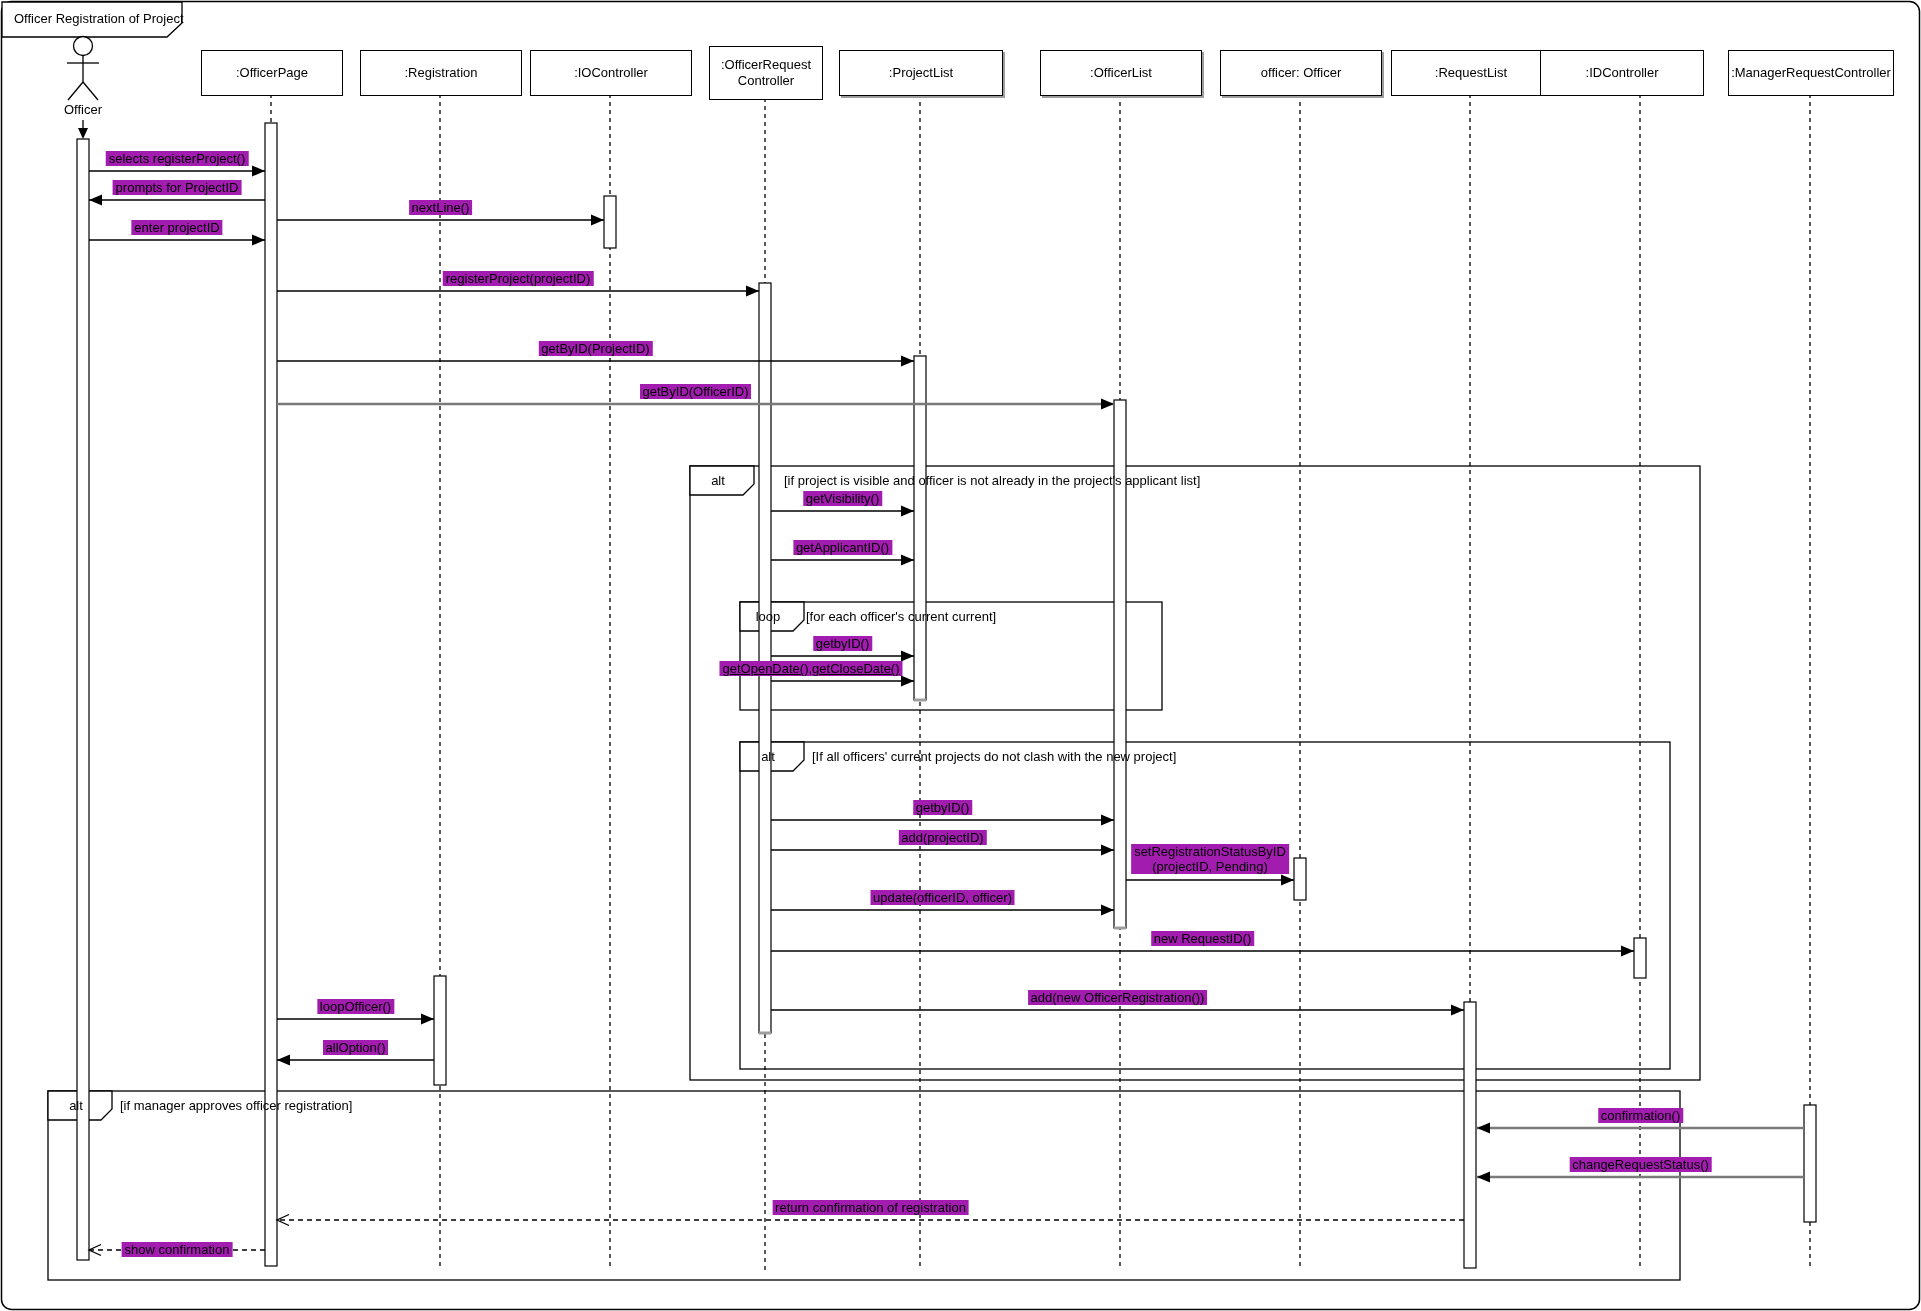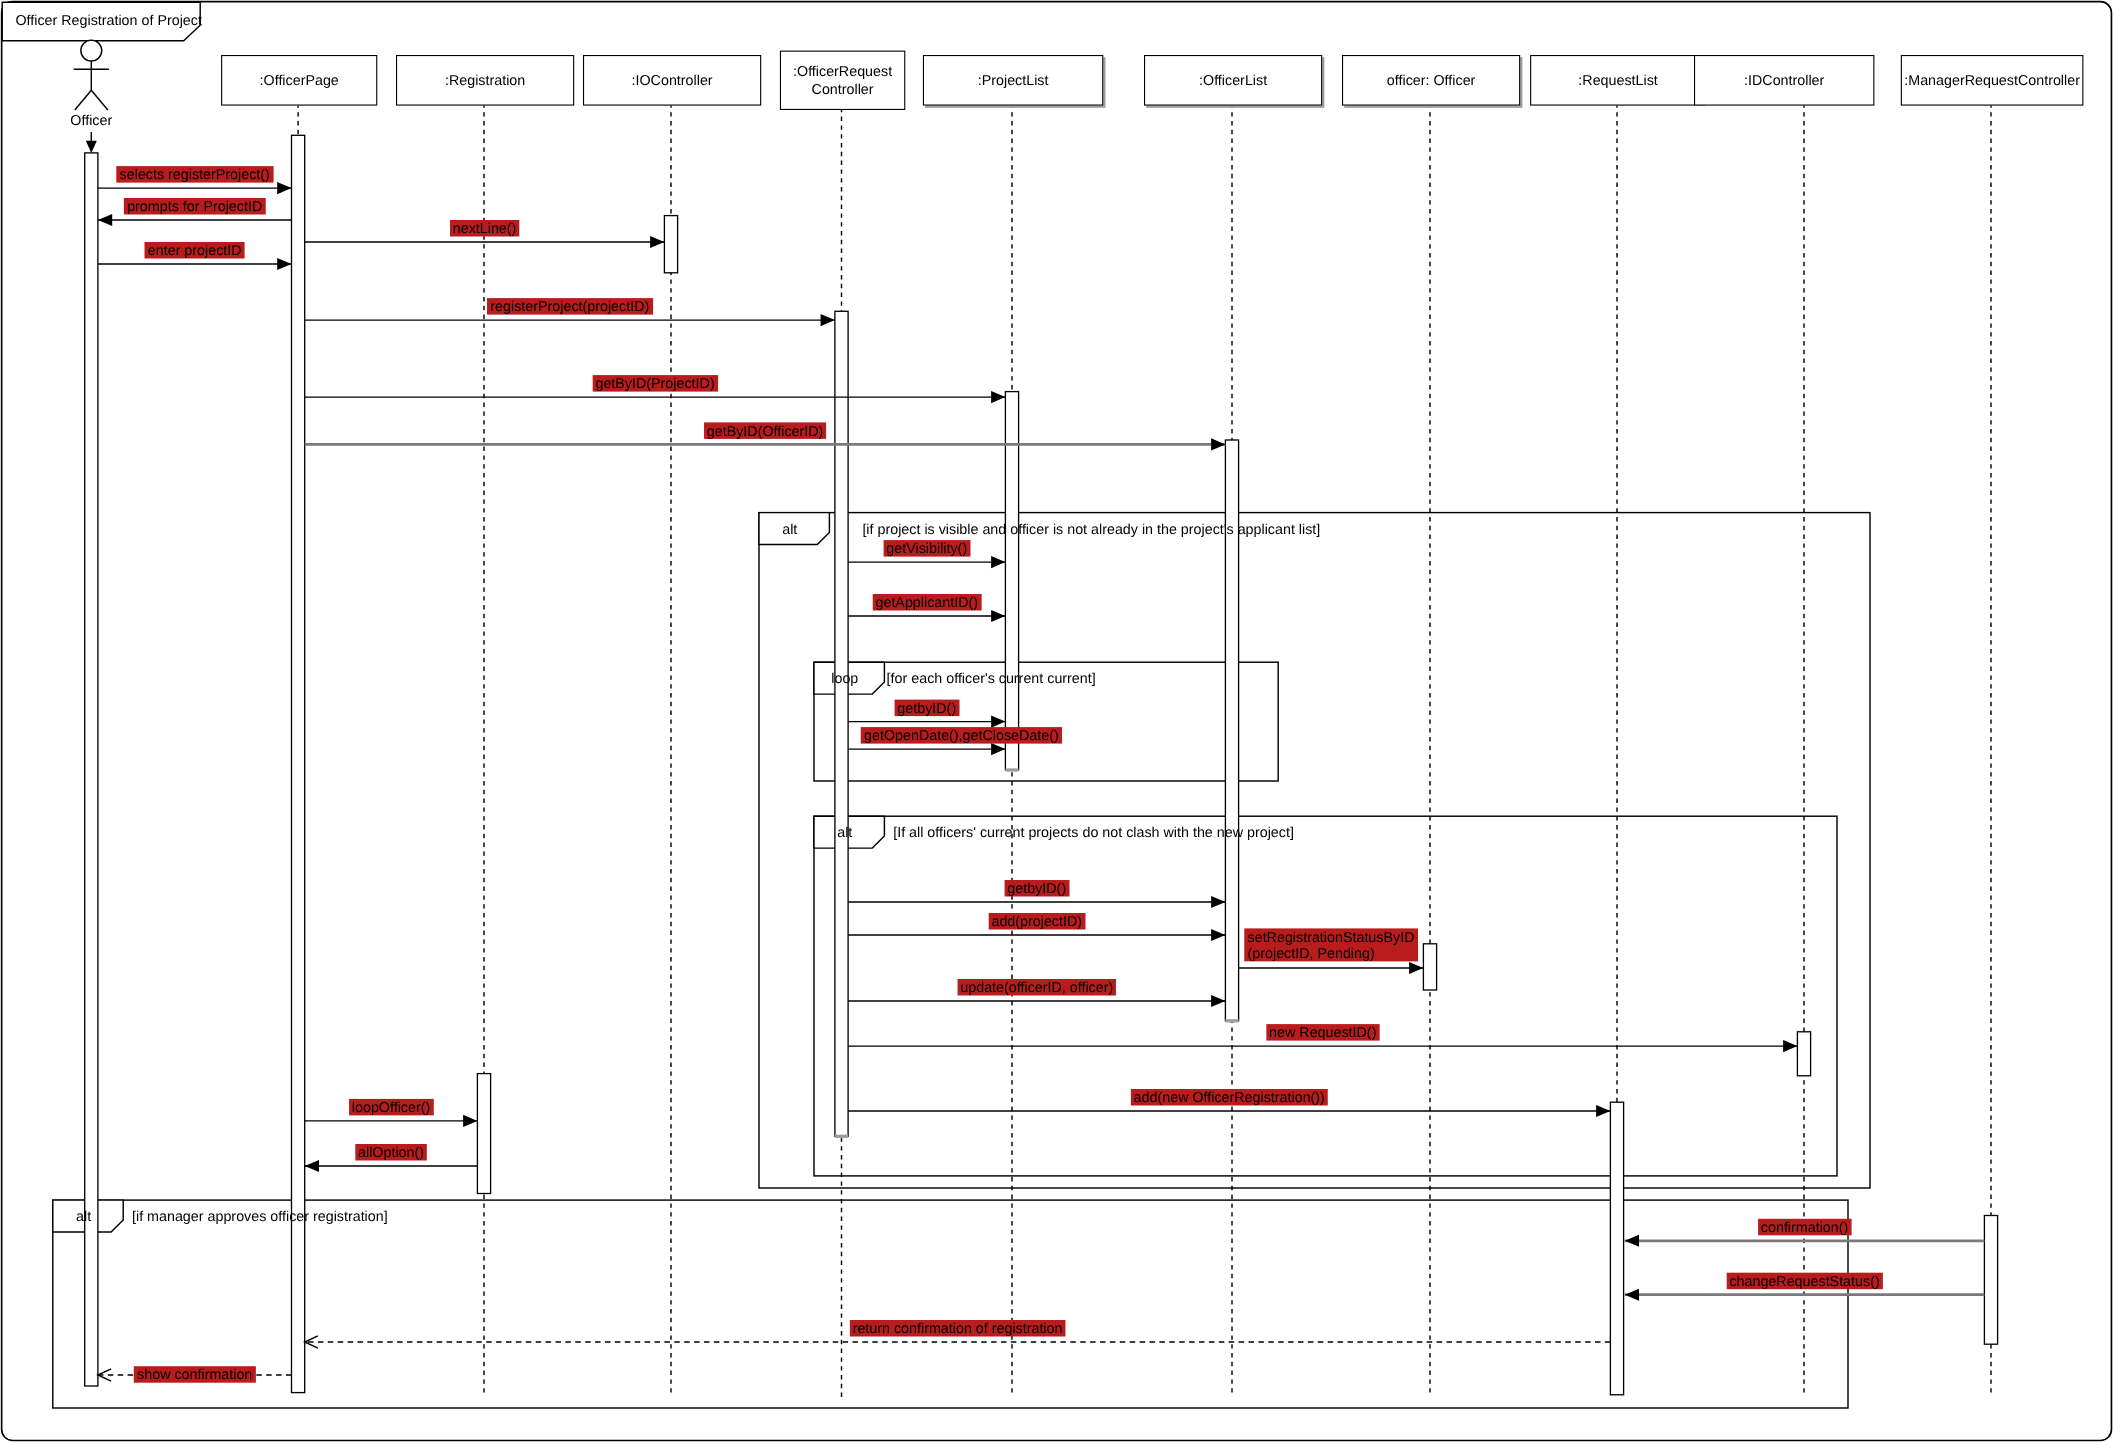--- a/index.html
+++ b/index.html
@@ -4,22 +4,22 @@
 <style>
   html,body{margin:0;padding:0;background:#ffffff;}
   #canvas{position:relative;width:1921px;height:1311px;background:#ffffff;
           font-family:"Liberation Sans",sans-serif;color:#000;overflow:hidden;}
   #diagram-svg{position:absolute;left:0;top:0;}
   .hdr{position:absolute;display:flex;align-items:center;justify-content:center;
        border:1px solid #000;background:#fff;font-size:13px;text-align:center;
        white-space:pre-line;line-height:1.25;}
   .hdr.shadow{box-shadow:2px 2px 0 #9e9e9e;}
   #title-label{position:absolute;left:14px;top:11px;font-size:13px;white-space:nowrap;}
-  .lbl{position:absolute;font-size:13px;white-space:nowrap;background:#b91c1c;
-       padding:0 3px;transform:translateX(-50%);line-height:15px;text-align:left;}
+  .lbl{position:absolute;font-size:13px;white-space:nowrap;background:#a21caf;
+       padding:0 3px;transform:translateX(-50%);line-height:15px;text-align:center;}
   .lbl.multi{white-space:pre-line;}
   .op{position:absolute;font-size:13px;width:52px;text-align:center;}
   .cond{position:absolute;font-size:13px;white-space:nowrap;}
   .actor-lbl{position:absolute;font-size:13px;transform:translateX(-50%);}
 </style>
 </head>
 <body>
 
 <div id="canvas">
   <svg id="diagram-svg" width="1921" height="1311">
@@ -124,21 +124,21 @@
       <div class="lbl" style="left: 177px; top: 151px;">selects registerProject()</div>
       <div class="lbl" style="left: 177px; top: 180px;">prompts for ProjectID</div>
       <div class="lbl" style="left: 440.5px; top: 200px;">nextLine()</div>
       <div class="lbl" style="left: 177px; top: 220px;">enter projectID</div>
       <div class="lbl" style="left: 518px; top: 271px;">registerProject(projectID)</div>
       <div class="lbl" style="left: 595.5px; top: 341px;">getByID(ProjectID)</div>
       <div class="lbl" style="left: 695.5px; top: 384px;">getByID(OfficerID)</div>
       <div class="lbl" style="left: 842.5px; top: 491px;">getVisibility()</div>
       <div class="lbl" style="left: 842.5px; top: 540px;">getApplicantID()</div>
       <div class="lbl" style="left: 842.5px; top: 636px;">getbyID()</div>
-      <div class="lbl" style="left: 874px; top: 661px;">getOpenDate(),getCloseDate()</div>
+      <div class="lbl" style="left: 811px; top: 661px; text-decoration: underline;">getOpenDate(),getCloseDate()</div>
       <div class="lbl" style="left: 942.5px; top: 800px;">getbyID()</div>
       <div class="lbl" style="left: 942.5px; top: 830px;">add(projectID)</div>
       <div class="lbl multi" style="left: 1210px; top: 844px;">setRegistrationStatusByID
 (projectID, Pending)</div>
       <div class="lbl" style="left: 942.5px; top: 890px;">update(officerID, officer)</div>
       <div class="lbl" style="left: 1202.5px; top: 931px;">new RequestID()</div>
       <div class="lbl" style="left: 1117.5px; top: 990px;">add(new OfficerRegistration())</div>
       <div class="lbl" style="left: 355.5px; top: 999px;">loopOfficer()</div>
       <div class="lbl" style="left: 355.5px; top: 1040px;">allOption()</div>
       <div class="lbl" style="left: 1640.5px; top: 1108px;">confirmation()</div>

